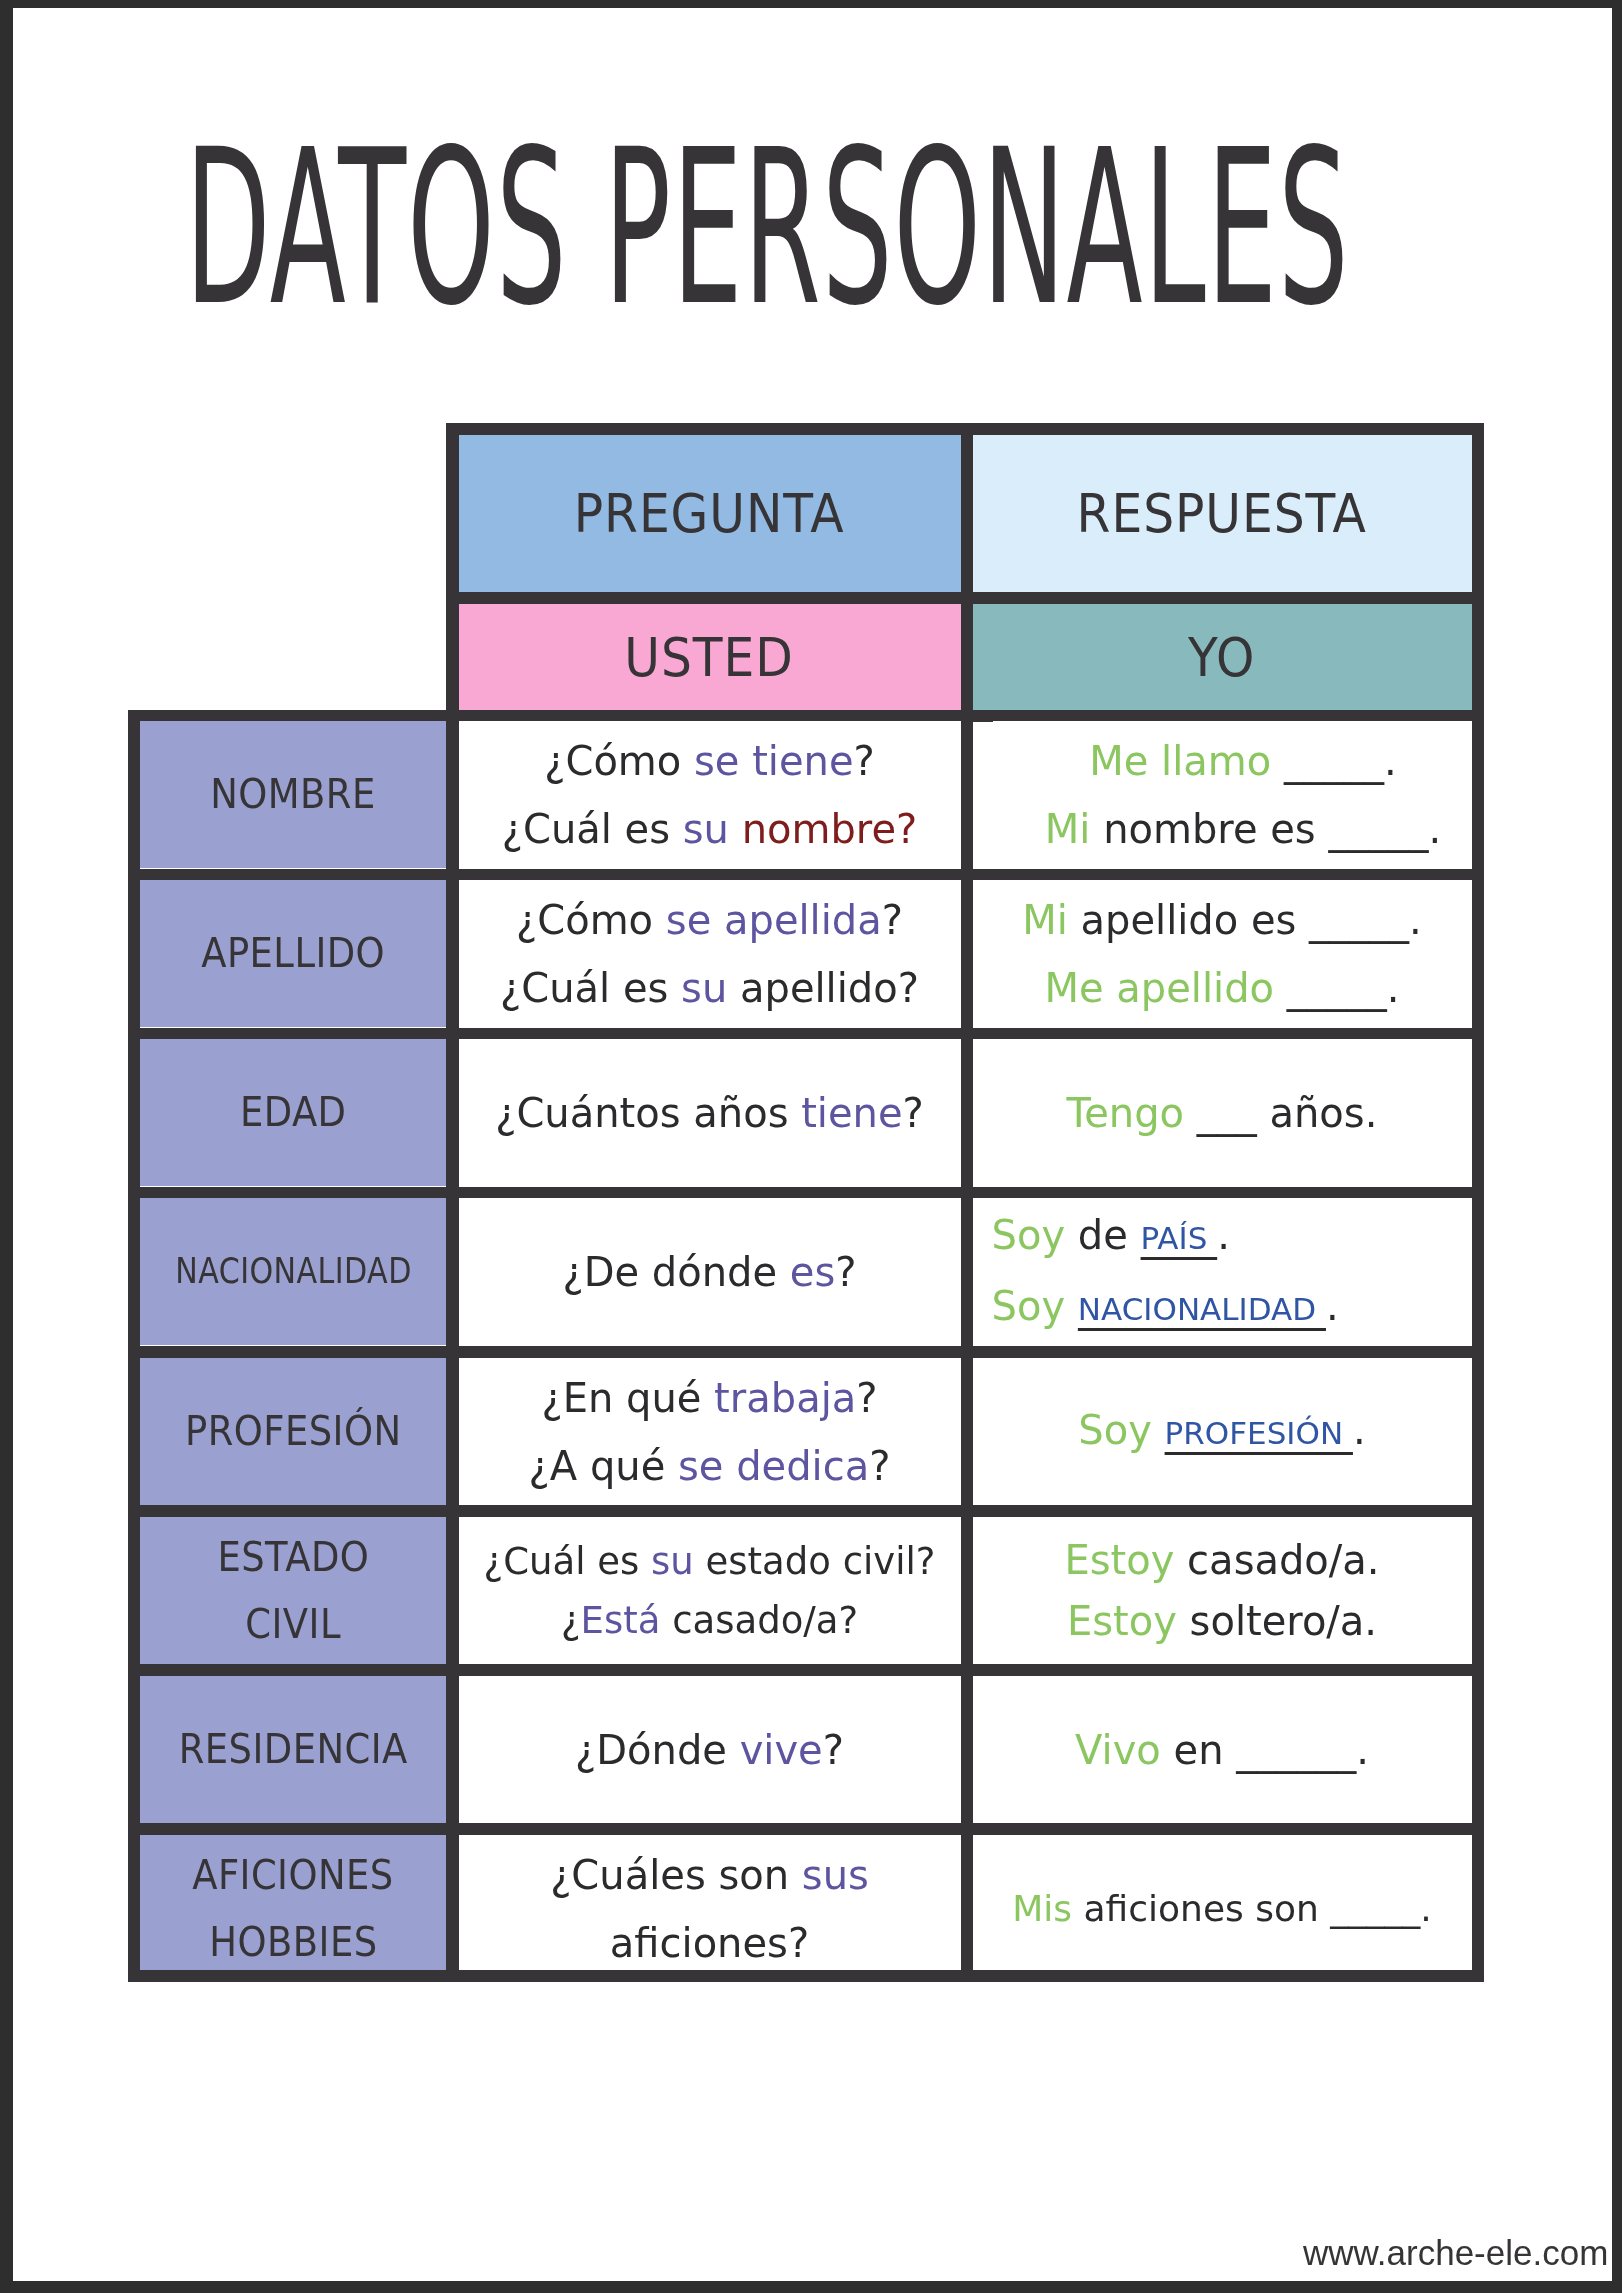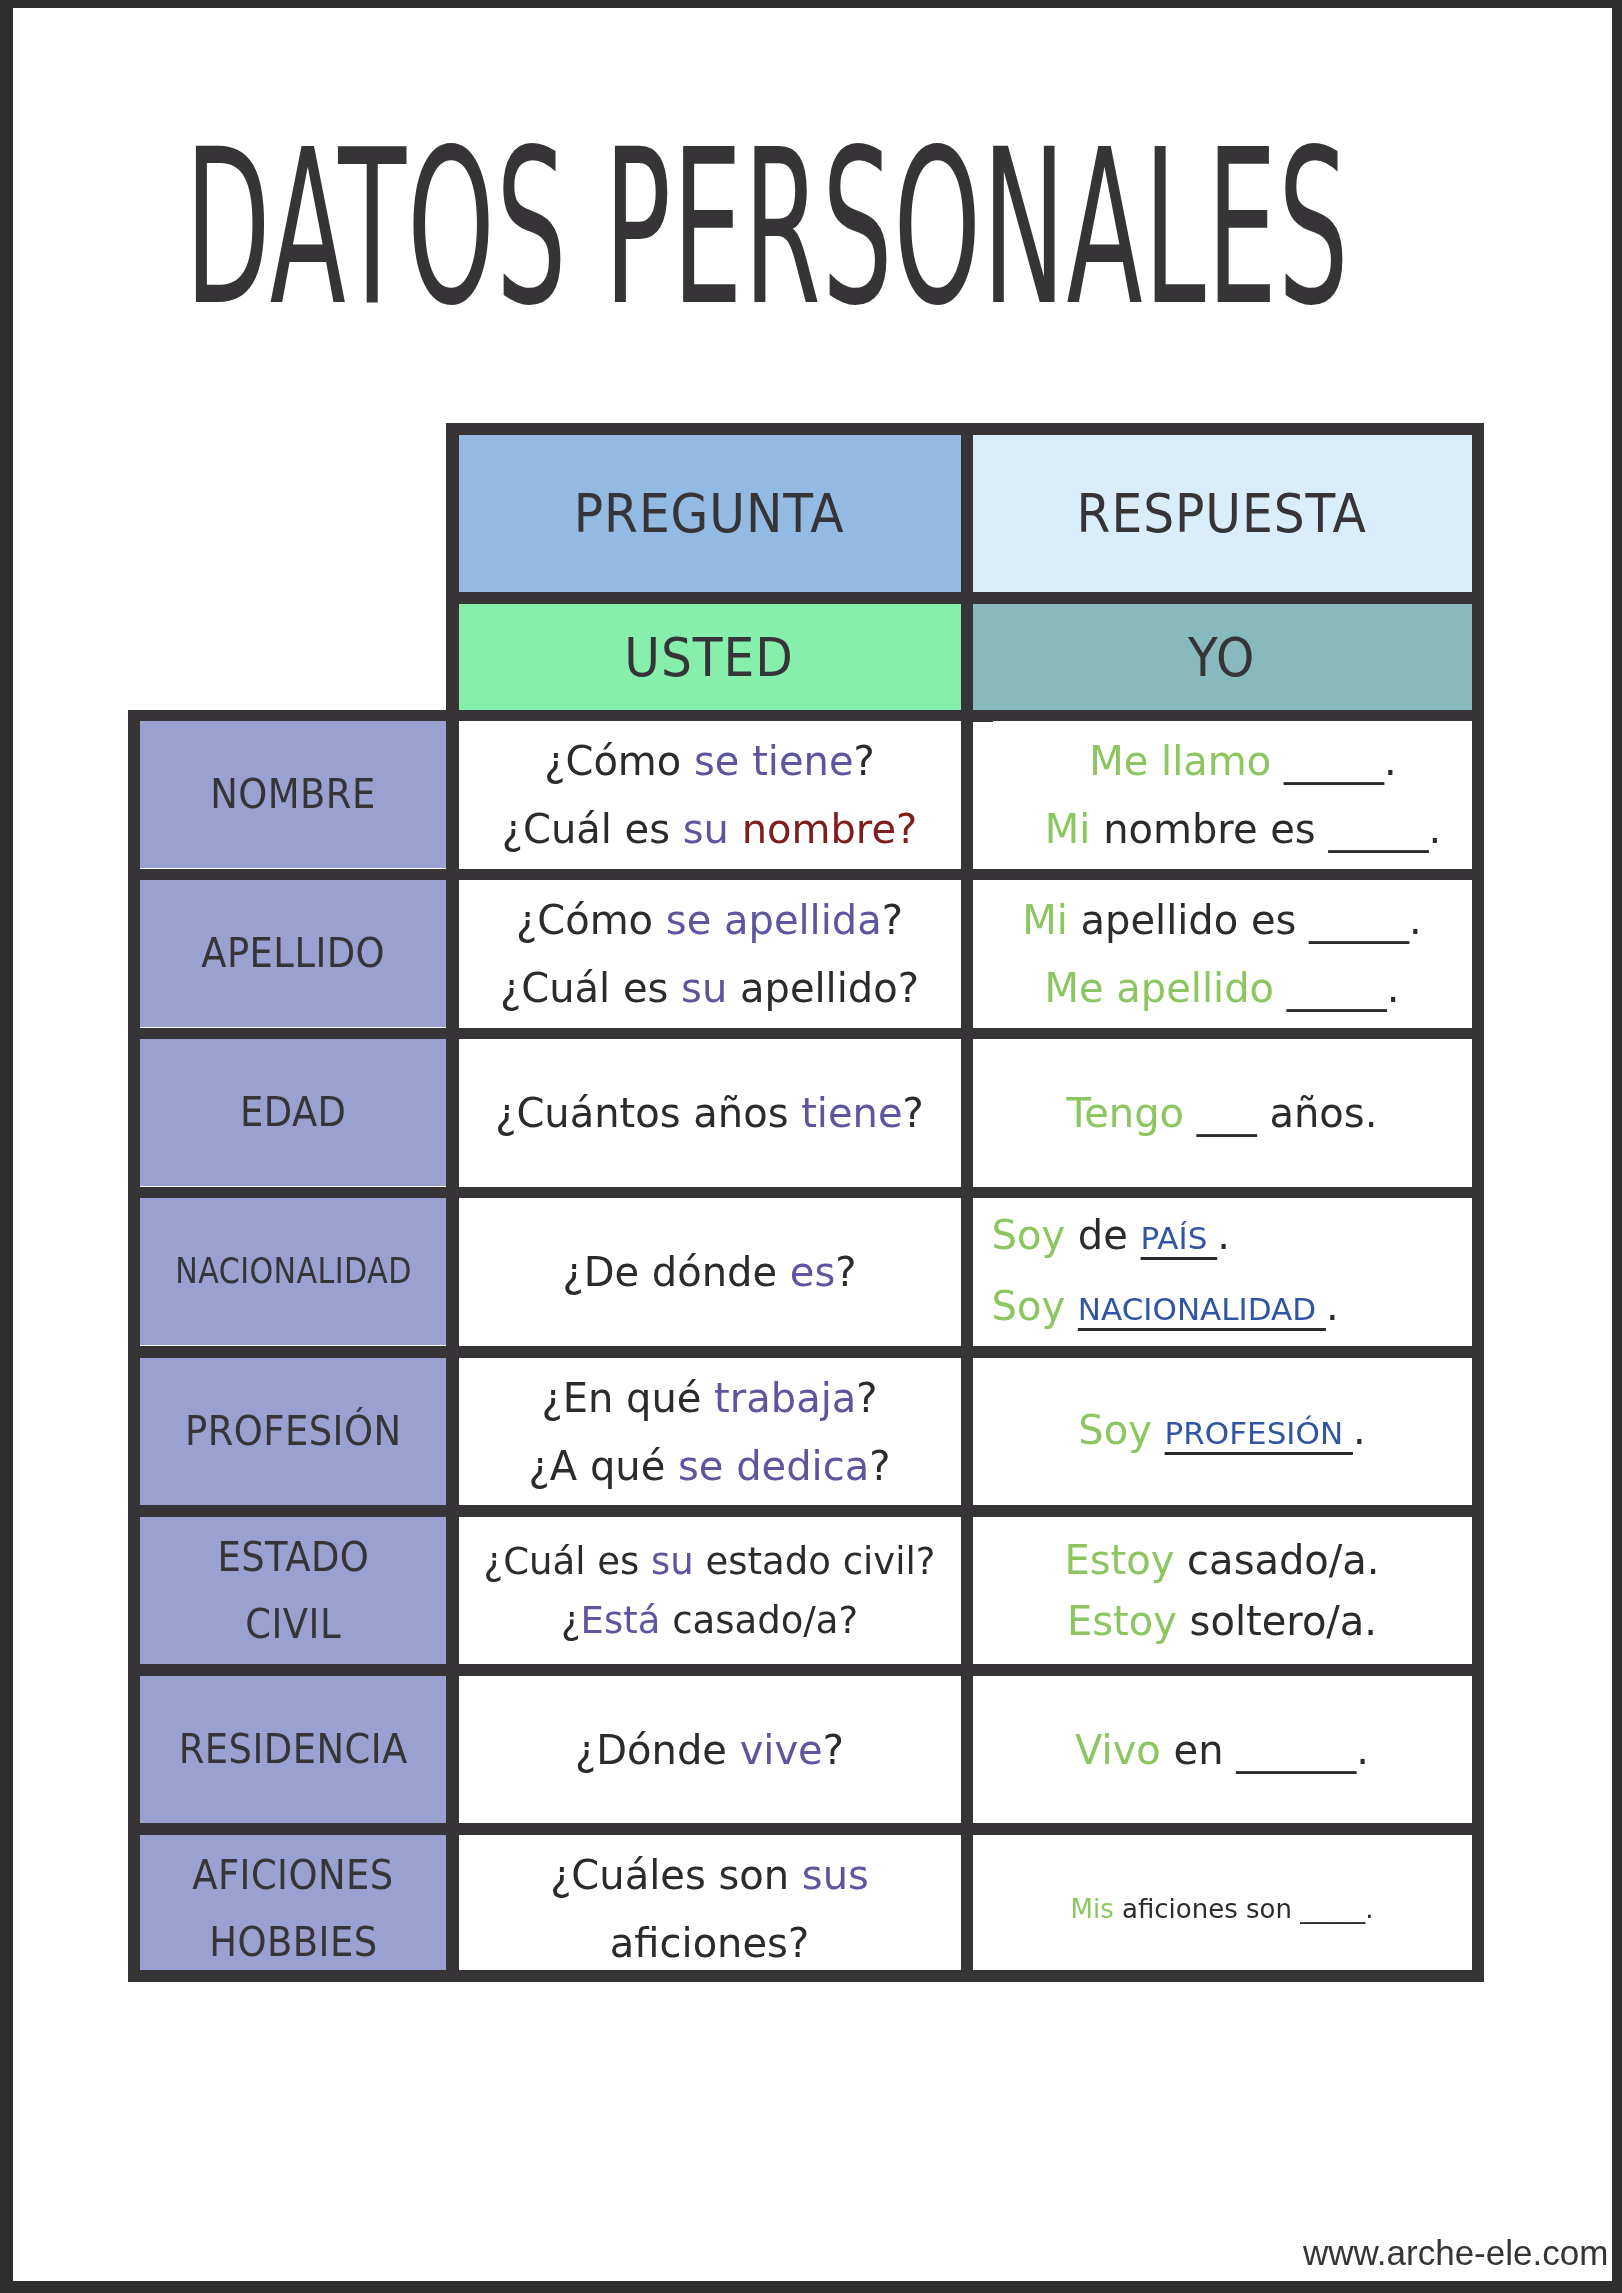--- a/index.html
+++ b/index.html
@@ -44,21 +44,21 @@
 
 <div id="table">
     <div class="grid-line" style="left: 446px; top: 423px; width: 1038px; height: 11.8px; background: rgb(54, 52, 54);"></div>
     <div class="cell hdr" style="left: 458px; top: 435px; width: 503px; height: 157px; background: rgb(147, 186, 226);">
       <span>PREGUNTA</span>
     </div>
     <div class="cell hdr" style="left: 972px; top: 435px; width: 500px; height: 157px; background: rgb(217, 238, 250);">
       <span>RESPUESTA</span>
     </div>
     <div class="grid-line" style="left: 446px; top: 592px; width: 1038px; height: 11.8px; background: rgb(54, 52, 54);"></div>
-    <div class="cell hdr" style="left: 458px; top: 604px; width: 503px; height: 106px; background: #86efac;">
+    <div class="cell hdr" style="left: 458px; top: 604px; width: 503px; height: 106px; background: #f9a8d4;">
       <span>USTED</span>
     </div>
     <div class="cell hdr" style="left: 972px; top: 604px; width: 500px; height: 106px; background: rgb(136, 186, 189);">
       <span>YO</span>
     </div>
     <div class="grid-line" style="left: 128px; top: 710px; width: 1356px; height: 11.8px; background: rgb(54, 52, 54);"></div>
     <div class="cell label" style="left: 140px; top: 721px; width: 306px; height: 147px; background: rgb(154, 161, 208);">
       <span>NOMBRE</span>
     </div>
     <div class="cell q" style="left: 458px; top: 721px; width: 503px; height: 147px;">
@@ -138,21 +138,21 @@
     </div>
     <div class="grid-line" style="left: 128px; top: 1823px; width: 1356px; height: 11.8px; background: rgb(54, 52, 54);"></div>
     <div class="cell label" style="left: 140px; top: 1835px; width: 306px; height: 147px; background: rgb(154, 161, 208);">
       <span>AFICIONES</span>
       <span>HOBBIES</span>
     </div>
     <div class="cell q" style="left: 458px; top: 1835px; width: 503px; height: 147px;">
       <div class="line"><span style="color: rgb(43, 42, 44);">¿Cuáles son </span><span style="color: rgb(94, 85, 160);">sus</span></div>
       <div class="line"><span style="color: rgb(43, 42, 44);">aficiones?</span></div>
     </div>
-    <div class="cell a" style="left: 972px; top: 1835px; width: 500px; height: 147px; font-size: 26px;">
+    <div class="cell a" style="left: 972px; top: 1835px; width: 500px; height: 147px; font-size: 36px;">
       <div class="line"><span style="color: rgb(139, 198, 96);">Mis</span><span style="color: rgb(43, 42, 44);"> aficiones son _____.</span></div>
     </div>
     <div class="grid-line" style="left: 128px; top: 1970px; width: 1356px; height: 11.8px; background: rgb(54, 52, 54);"></div>
     <div class="grid-line" style="left: 128px; top: 710px; width: 11.8px; height: 1272px; background: rgb(54, 52, 54);"></div>
     <div class="grid-line" style="left: 446px; top: 423px; width: 12.7px; height: 1558px; background: rgb(54, 52, 54);"></div>
     <div class="grid-line" style="left: 961px; top: 423px; width: 11.8px; height: 1558px; background: rgb(54, 52, 54);"></div>
     <div class="grid-line" style="left: 1472px; top: 423px; width: 11.8px; height: 1558px; background: rgb(54, 52, 54);"></div>
   </div>
 
 <div class="footer">www.arche-ele.com</div>

